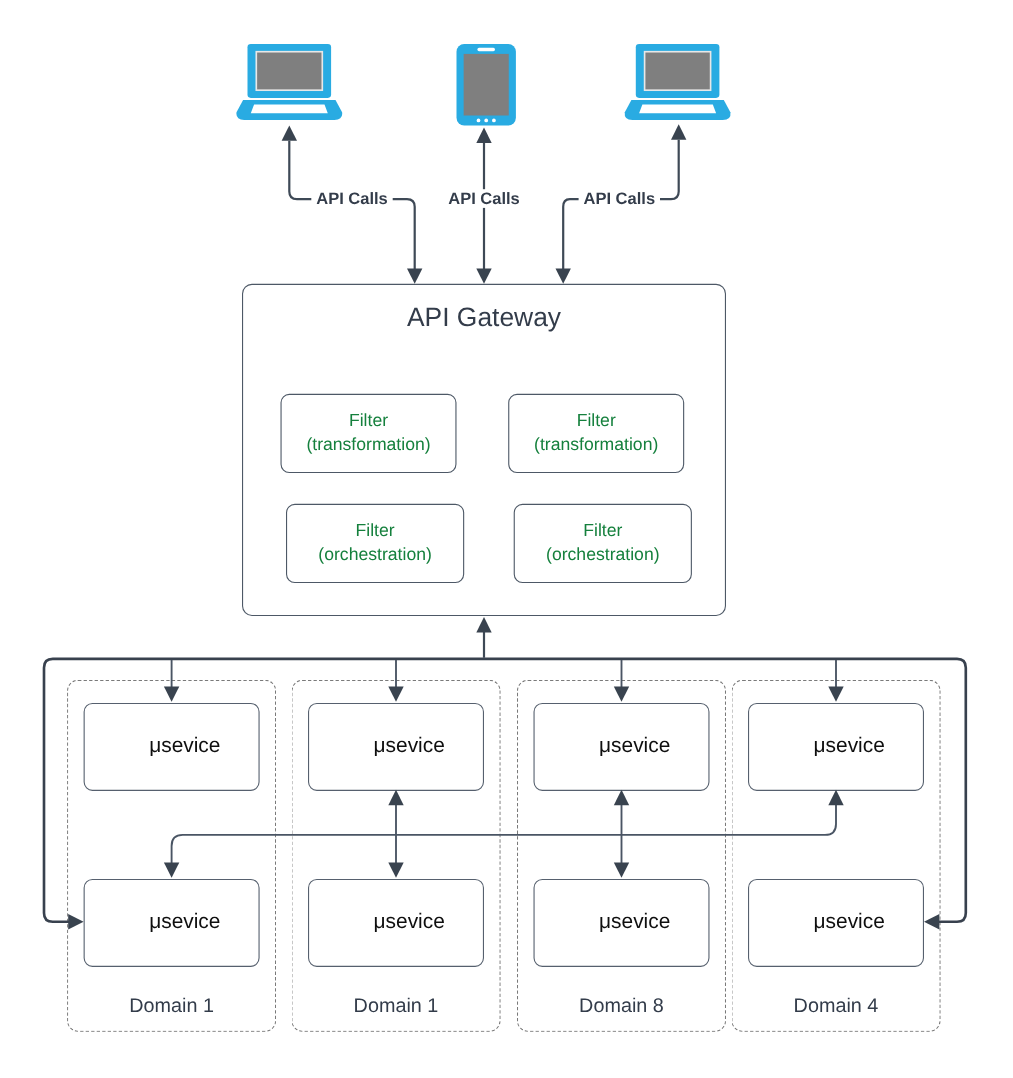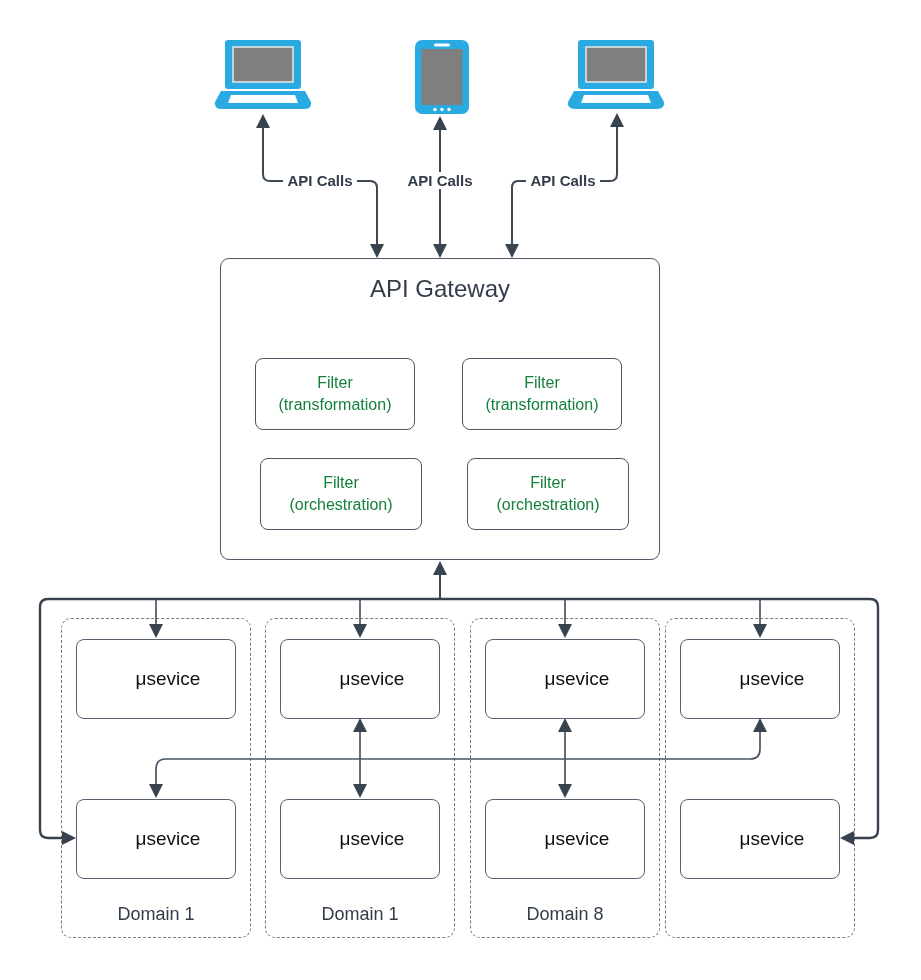--- a/index.html
+++ b/index.html
@@ -82,20 +82,21 @@
 
   <div class="domain" style="left:470px; top:618px; width:190px; height:320px;">
     <div class="box service" style="left:14px; top:20px; width:160px; height:80px;">μsevice</div>
     <div class="box service" style="left:14px; top:180px; width:160px; height:80px;">μsevice</div>
     <div class="domain-label">Domain 8</div>
   </div>
 
   <div class="domain" style="left:665px; top:618px; width:190px; height:320px;">
     <div class="box service" style="left:14px; top:20px; width:160px; height:80px;">μsevice</div>
     <div class="box service" style="left:14px; top:180px; width:160px; height:80px;">μsevice</div>
+    <div class="domain-label">Domain 4</div>
   </div>
 
   <svg class="overlay" viewBox="0 0 921 980">
 
     <g>
       <rect x="225" y="40" width="76" height="49" rx="3" fill="#29abe2"></rect>
       <rect x="233" y="47" width="60" height="35" fill="#7f7f7f" stroke="#e8e8e8" stroke-width="1.5"></rect>
       <path d="M221 91 H305 L311 102 Q312 109 304 109 H222 Q214 109 215 102 Z" fill="#29abe2"></path>
       <path d="M231 95 H295 L298 103 H228 Z" fill="#ffffff"></path>
     </g>

